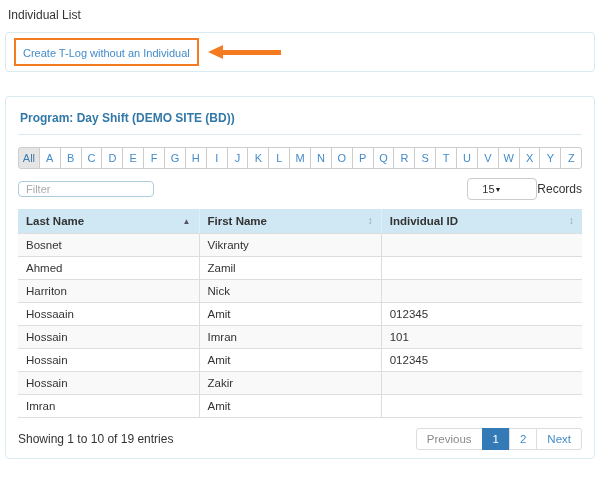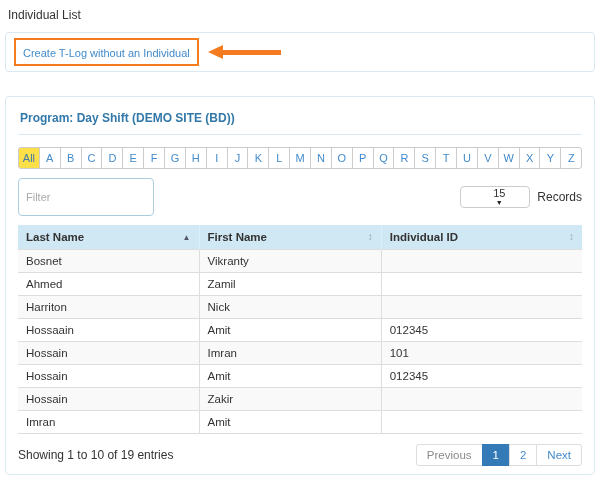--- a/index.html
+++ b/index.html
@@ -25,32 +25,32 @@
   .main-panel { padding: 10px 12px 8px 12px; }
   .program-title { color: #3278a8; font-weight: bold; font-size: 12px;
     padding: 4px 2px 9px 2px; border-bottom: 1px solid #d9eaf2; }
 
   .alpha-group { display: flex; margin-top: 12px; }
   .alpha-btn { flex: 1; text-align: center; font-size: 11px; padding: 4px 0;
     color: #428bca; background: #fff; border: 1px solid #ccc; margin-left: -1px;
     cursor: pointer; font-family: "Liberation Sans", sans-serif; }
   .alpha-btn:first-child { margin-left: 0; border-radius: 3px 0 0 3px; }
   .alpha-btn:last-child { border-radius: 0 3px 3px 0; }
-  .alpha-btn.active { background: #fde047; color: #3e7bad; }
+  .alpha-btn.active { background: #e5e5e5; color: #3e7bad; }
 
   .controls-row { display: flex; justify-content: space-between; align-items: center; margin-top: 9px; }
-  .filter-input { width: 136px; height: 38px; border: 1px solid #aaccdd; border-radius: 4px;
+  .filter-input { width: 136px; height: 16px; border: 1px solid #aaccdd; border-radius: 4px;
     padding: 2px 7px; font-size: 11px; font-family: "Liberation Sans", sans-serif; color: #333; }
   .filter-input::placeholder { color: #aaa; }
   .records-wrap { display: flex; align-items: center; }
   .records-select { width: 70px; height: 22px; border: 1px solid #ccc; border-radius: 4px;
     font-size: 11px; display: flex; align-items: center; justify-content: flex-start;
-    padding: 0 6px 0 14px; cursor: pointer; background: #fff; flex-direction: column; }
+    padding: 0 6px 0 14px; cursor: pointer; background: #fff; }
   .caret { font-size: 7px; color: #222; }
-  .records-label { font-size: 12px; margin-left: 7px; color: #333; }
+  .records-label { font-size: 12px; color: #333; }
 
   table.ind-table { width: 100%; border-collapse: collapse; margin-top: 9px; table-layout: fixed; }
   .ind-table th { background: #d0e7f4; text-align: left; font-size: 11.5px; color: #333;
     padding: 6px 8px; cursor: pointer; border-right: 1px solid #ddeffa; }
   .ind-table th:last-child { border-right: none; }
   .col-1 { width: 32.1%; } .col-2 { width: 32.3%; } .col-3 { width: 35.6%; }
   .sort-icon { float: right; color: #556; }
   .sort-icon.asc { font-size: 8px; padding-top: 2px; }
   .sort-icon.both { font-size: 10px; color: #8aa; }
   .ind-table td { font-size: 11.5px; color: #333; padding: 5px 8px; height: 23px;

